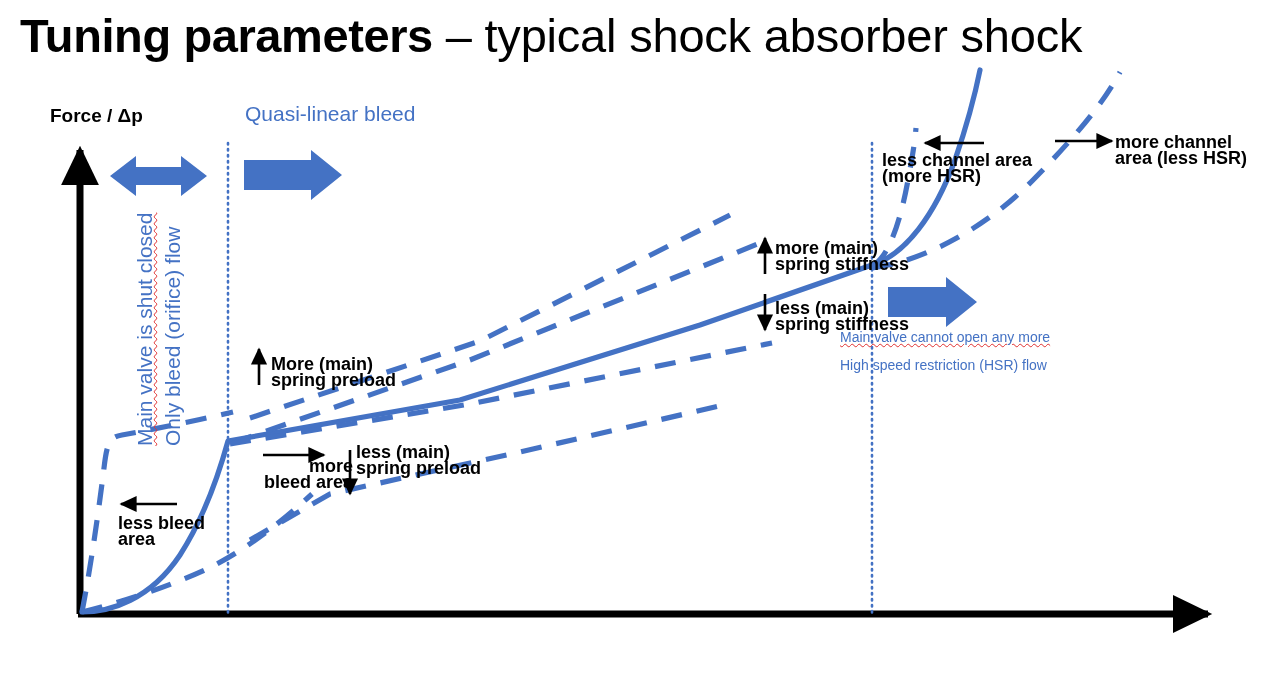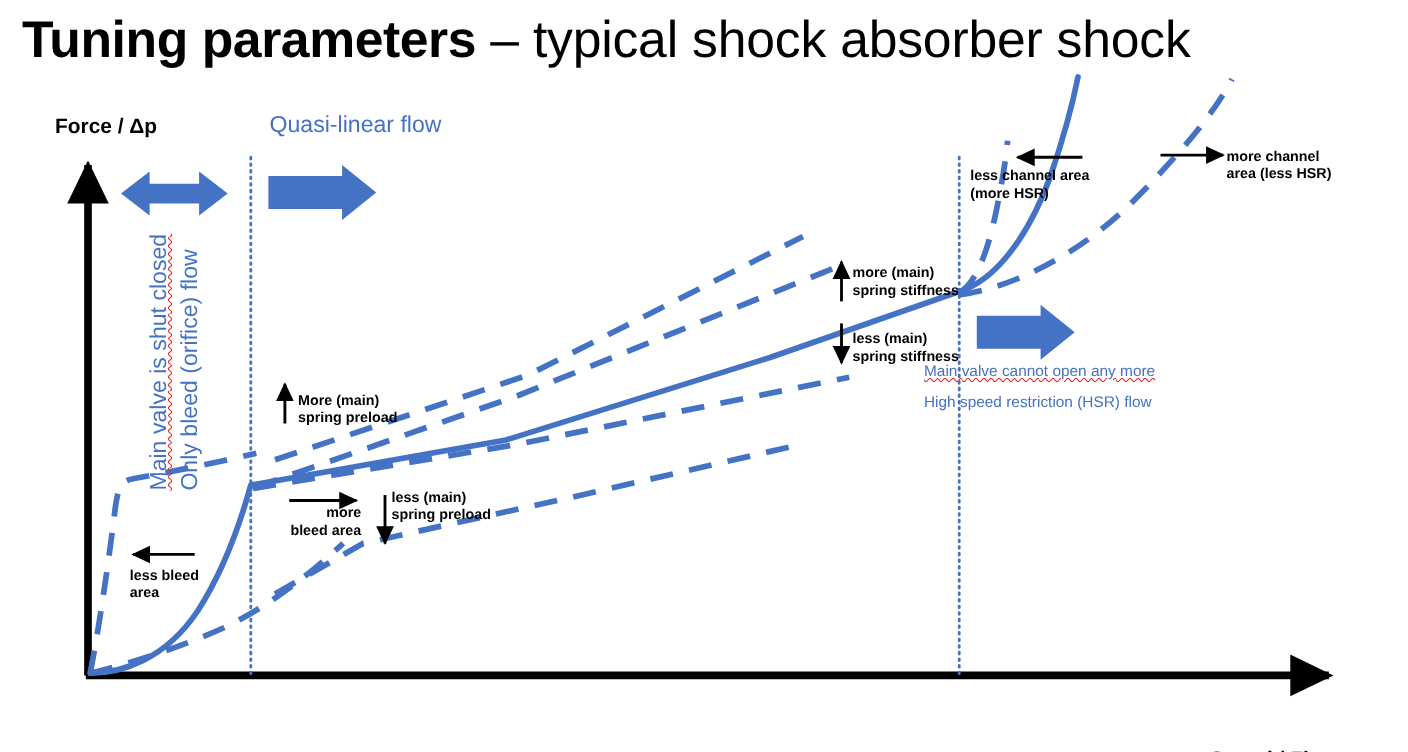--- a/index.html
+++ b/index.html
@@ -56,21 +56,21 @@
     text-decoration:underline;
     text-decoration-color:#e03030;
     text-decoration-style:wavy;
     text-decoration-thickness:1px;
     text-underline-offset:1px;
   }
 
   
   .ann{
     position:absolute;
-    font-size:13px;font-weight:700;line-height:16px;
+    font-size:18px;font-weight:700;line-height:16px;
     color:#000;white-space:nowrap;
   }
   #ann-less-bleed{left:118px;top:515px;}
   #ann-more-bleed{left:264px;top:458px;text-align:right;}
   #ann-less-preload{left:356px;top:444px;}
   #ann-more-preload{left:271px;top:356px;}
   #ann-more-stiff{left:775px;top:240px;}
   #ann-less-stiff{left:775px;top:300px;}
   #ann-less-channel{left:882px;top:152px;}
   #ann-more-channel{left:1115px;top:134px;}
@@ -142,21 +142,21 @@
     <line x1="765" y1="274" x2="765" y2="238" stroke="#000" stroke-width="2.6" marker-end="url(#blkArrow)"></line>
     <line x1="765" y1="294" x2="765" y2="330" stroke="#000" stroke-width="2.6" marker-end="url(#blkArrow)"></line>
     <line x1="984" y1="143" x2="925" y2="143" stroke="#000" stroke-width="2.6" marker-end="url(#blkArrow)"></line>
     <line x1="1055" y1="141" x2="1112" y2="141" stroke="#000" stroke-width="2.6" marker-end="url(#blkArrow)"></line>
   </svg>
 
   <div class="axis-label" id="force-label">Force / Δp</div>
   <div class="axis-label" id="speed-label">Speed / Flow</div>
 
   <div class="blue-txt" id="main-opens-text">
-    <div>Quasi-linear flow</div>
+    <div>Quasi-linear bleed</div>
   </div>
 
   <div class="blue-txt" id="hsr-text">
     <div><span class="spell">Main valve cannot open any more</span></div>
     <div>High speed restriction (HSR) flow</div>
   </div>
 
   <div id="rot-wrap">
     <div class="blue-txt" id="shutclosed-text" style="position:relative;">
       <div><span class="spell">Main valve is shut closed</span></div>

